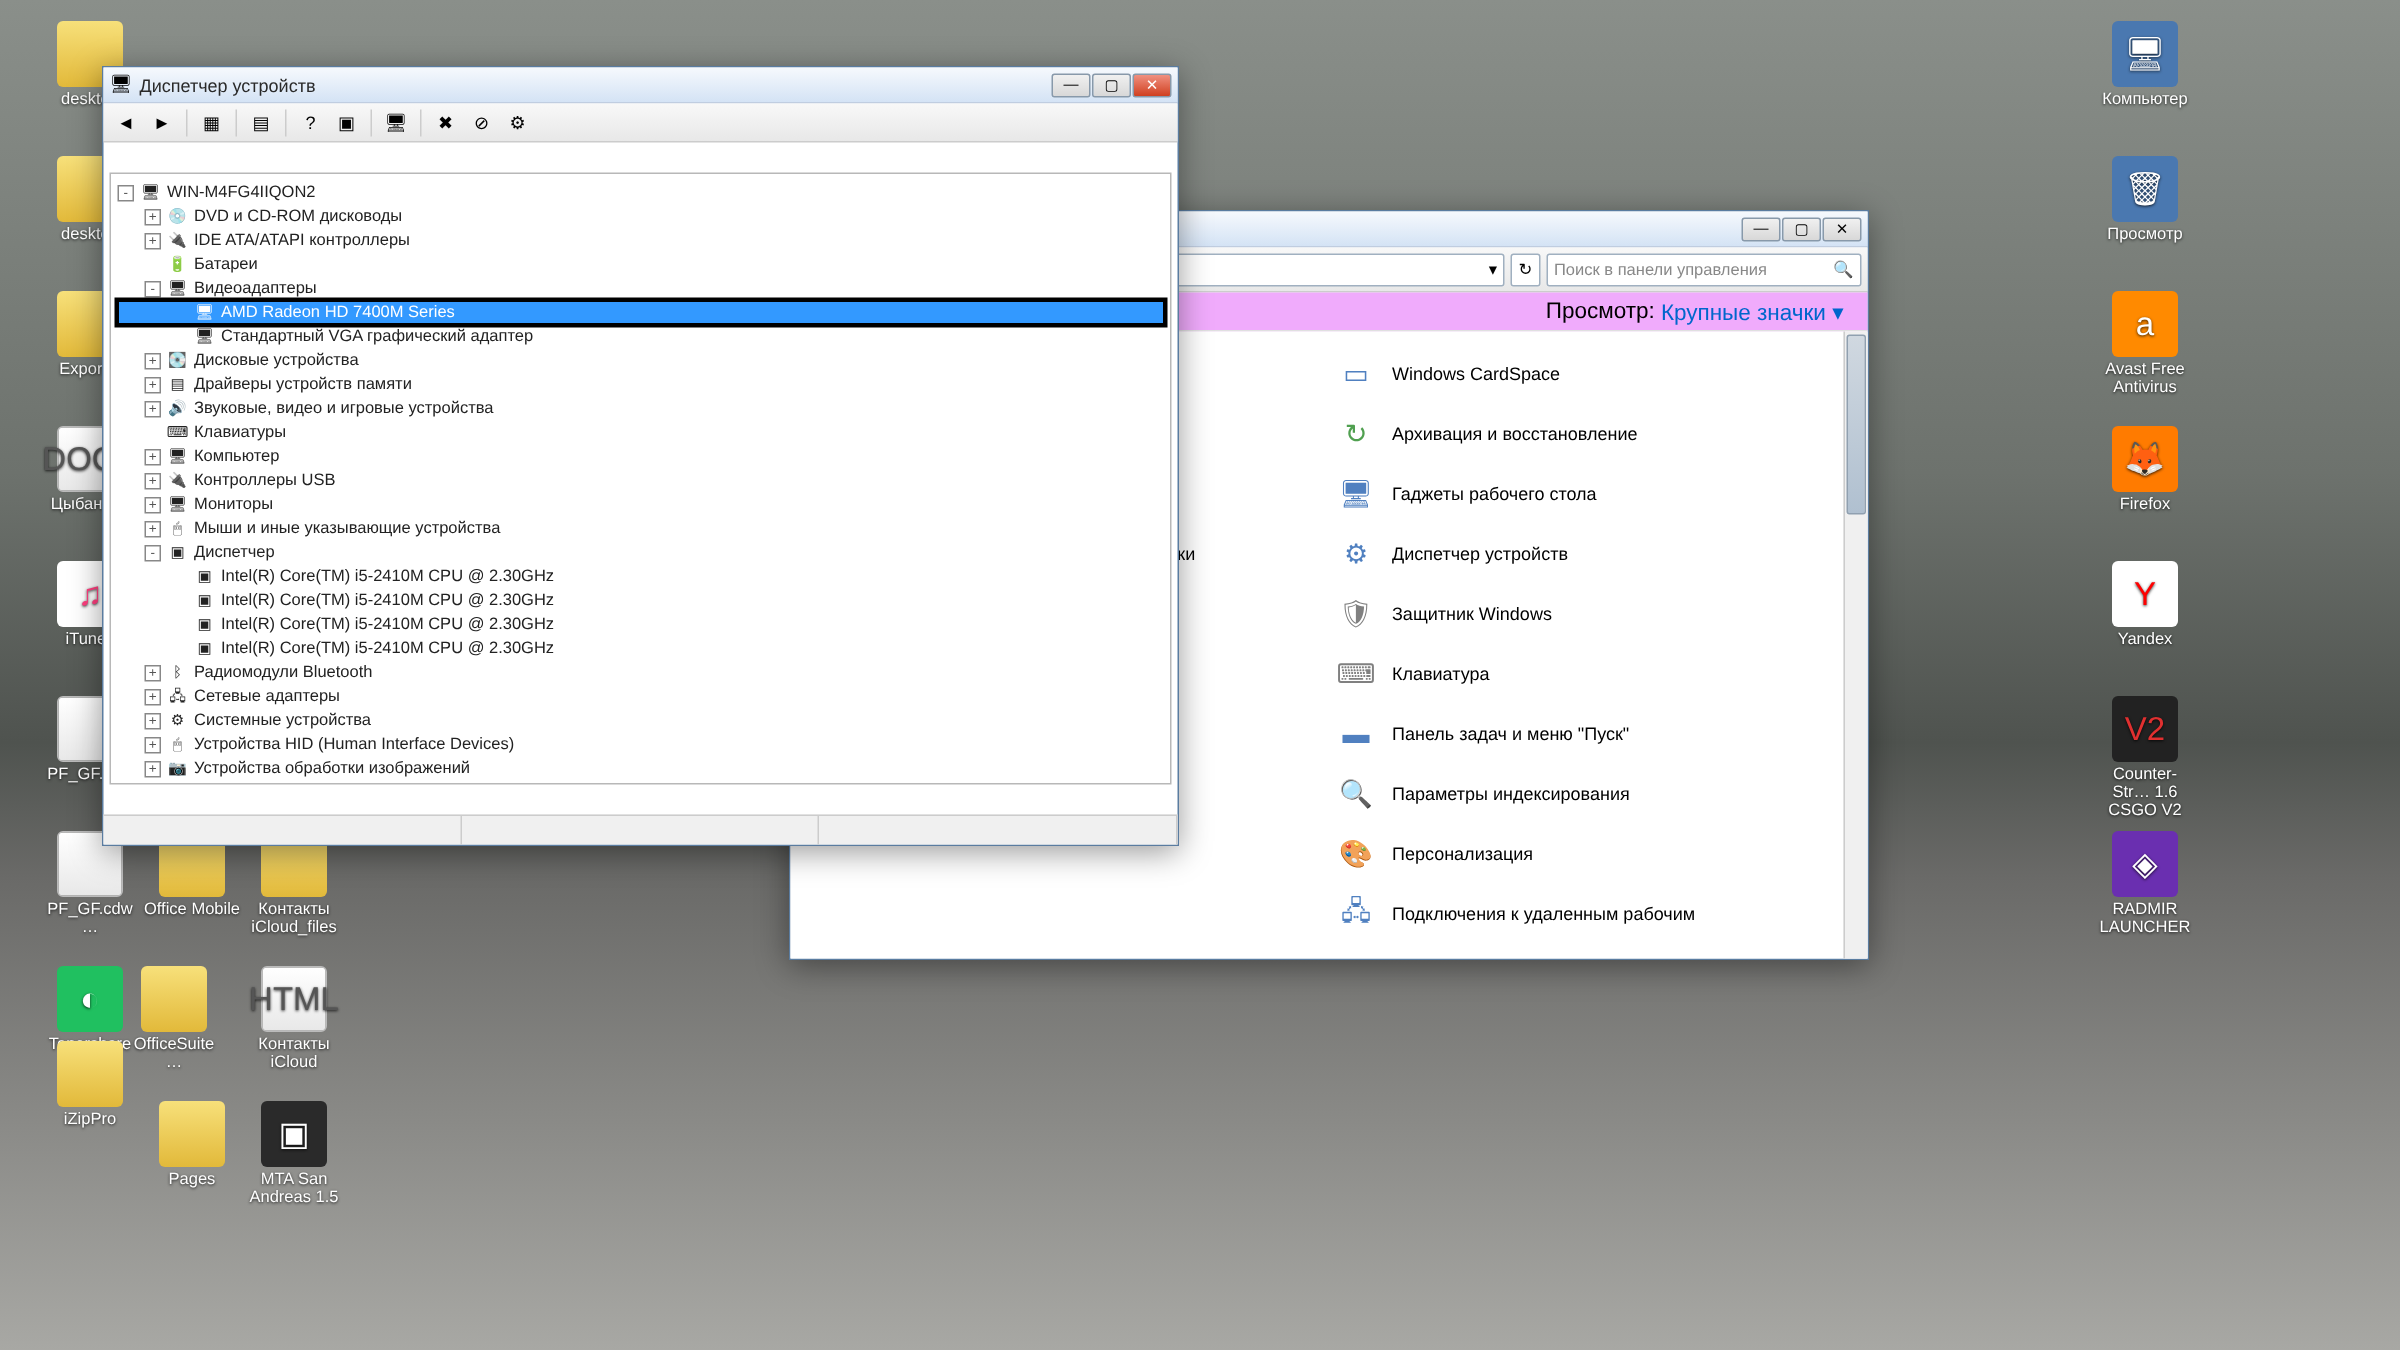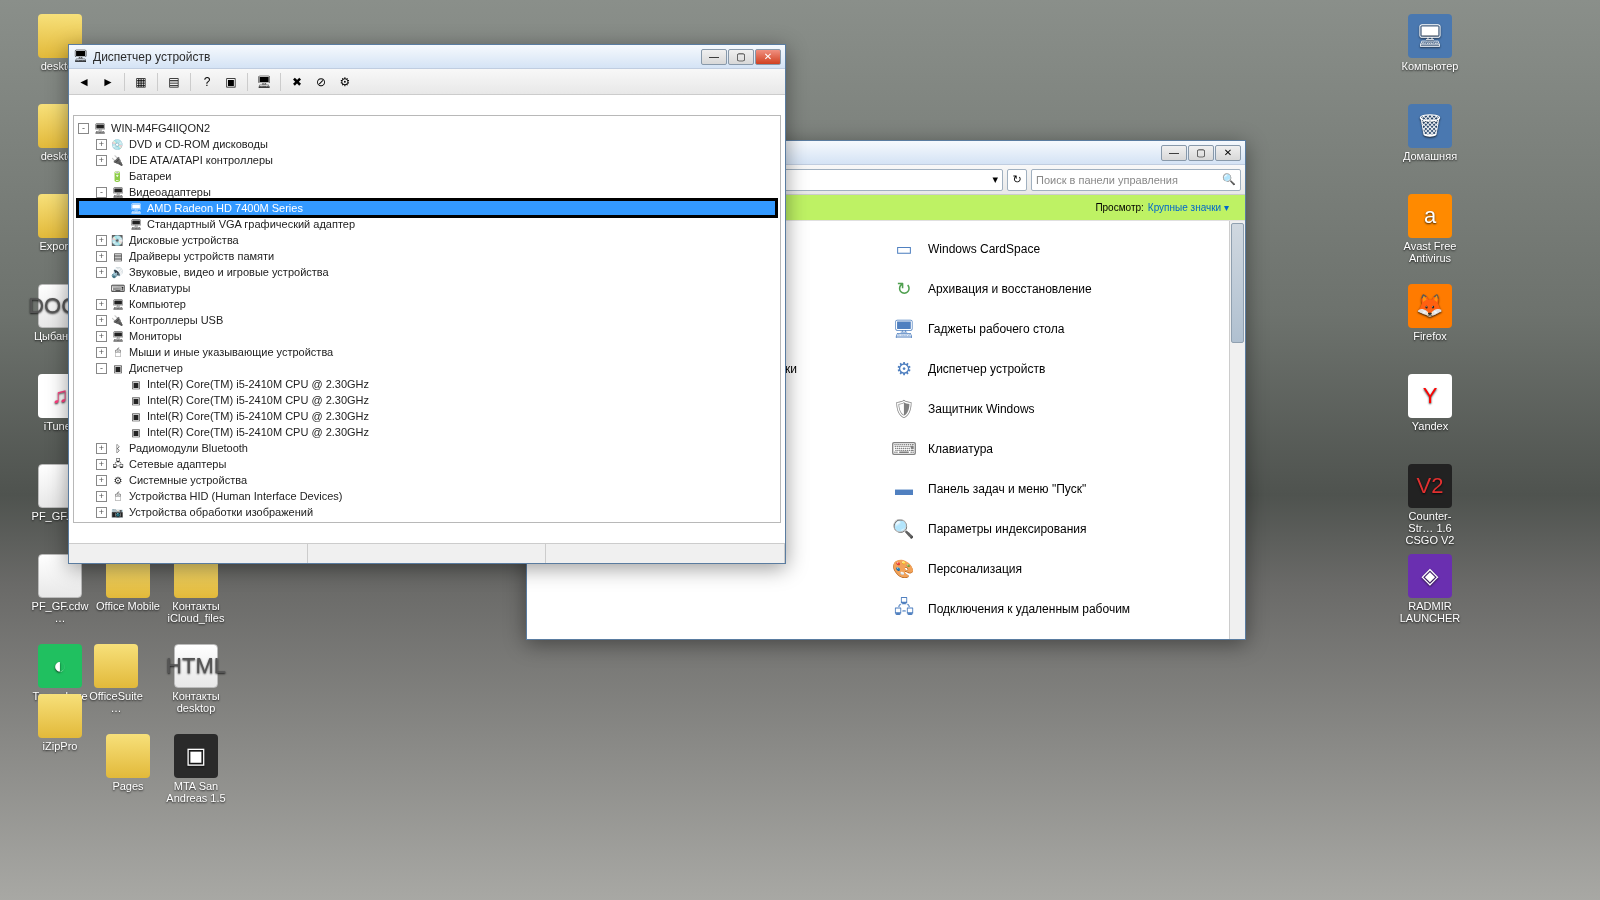--- a/index.html
+++ b/index.html
@@ -41,21 +41,21 @@
 .tn .ti { width:16px; height:14px; margin-right:3px; display:flex; align-items:center; justify-content:center; font-size:10px; }
 .tn.sel { background:#3399ff; color:#fff; }
 .tn.hl { outline: 3px solid #000; outline-offset: -1px; }
 .statusbar { position:absolute; bottom:0; left:0; right:0; height:20px; border-top:1px solid #ccc; background:#f0f0f0; display:flex; }
 .statusbar div { border-right:1px solid #ccc; flex:1; }
 
 
 .cp { left: 526px; top: 140px; width: 720px; height: 500px; z-index: 10; }
 .cp-addr { height: 30px; background: linear-gradient(#f8f8f8,#e8e8e8); border-bottom:1px solid #ccc; display:flex; align-items:center; padding:0 4px; gap:4px; }
 .sbox { border:1px solid #a0b0c0; background:#fff; height:22px; display:flex; align-items:center; padding:0 4px; font-size:11px; border-radius:2px; }
-.cp-view { height: 26px; display:flex; align-items:center; justify-content:flex-end; padding:0 16px; background:#bef264; border-bottom:1px solid #e0e0e0; font-size:10px;text-align:center; }
+.cp-view { height: 26px; display:flex; align-items:center; justify-content:flex-end; padding:0 16px; background:#f0abfc; border-bottom:1px solid #e0e0e0; font-size:15px;text-align:center; }
 .cp-view a { color:#0066cc; margin-left:4px; cursor:pointer; }
 .cp-body { position:absolute; top:80px; left:0; right:0; bottom:0; display:flex; background:#fff; }
 .cp-col { flex:1; padding:8px 4px; }
 .cpi { display:flex; align-items:center; min-height:38px; padding:4px 6px; cursor:pointer; }
 .cpi .cic { width:32px; height:32px; margin-right:8px; flex-shrink:0; display:flex; align-items:center; justify-content:center; font-size:18px; border-radius:4px; }
 .cpi .ctx { font-size:12px; color:#000000; line-height:14px; }
 .scroll { width:16px; background:#f0f0f0; border-left:1px solid #ccc; position:relative; }
 .scroll-thumb { position:absolute; left:1px; right:1px; top:2px; height:120px; background:linear-gradient(#d0d8e0,#b0c0d0); border:1px solid #90a0b0; border-radius:2px; }
 </style>
 </head>
@@ -109,33 +109,33 @@
     <div class="di" style="left: 96px; top: 734px;">
       <div class="ic folder"></div>
       <div class="lb">Pages</div>
     </div>
     <div class="di" style="left: 164px; top: 554px;">
       <div class="ic folder"></div>
       <div class="lb">Контакты iCloud_files</div>
     </div>
     <div class="di" style="left: 164px; top: 644px;">
       <div class="ic file">HTML</div>
-      <div class="lb">Контакты desktop</div>
+      <div class="lb">Контакты iCloud</div>
     </div>
     <div class="di" style="left: 164px; top: 734px;">
       <div class="ic" style="background: rgb(42, 42, 42); color: rgb(255, 255, 255);">▣</div>
       <div class="lb">MTA San Andreas 1.5</div>
     </div>
     <div class="di" style="left: 1398px; top: 14px;">
       <div class="ic" style="background: rgb(74, 120, 176); color: rgb(255, 255, 255);">🖥</div>
       <div class="lb">Компьютер</div>
     </div>
     <div class="di" style="left: 1398px; top: 104px;">
       <div class="ic" style="background: rgb(74, 120, 176); color: rgb(255, 255, 255);">🗑</div>
-      <div class="lb">Домашняя</div>
+      <div class="lb">Просмотр</div>
     </div>
     <div class="di" style="left: 1398px; top: 194px;">
       <div class="ic" style="background: rgb(255, 138, 0); color: rgb(255, 255, 255);">a</div>
       <div class="lb">Avast Free Antivirus</div>
     </div>
     <div class="di" style="left: 1398px; top: 284px;">
       <div class="ic" style="background: rgb(255, 123, 0); color: rgb(255, 255, 255);">🦊</div>
       <div class="lb">Firefox</div>
     </div>
     <div class="di" style="left: 1398px; top: 374px;">

